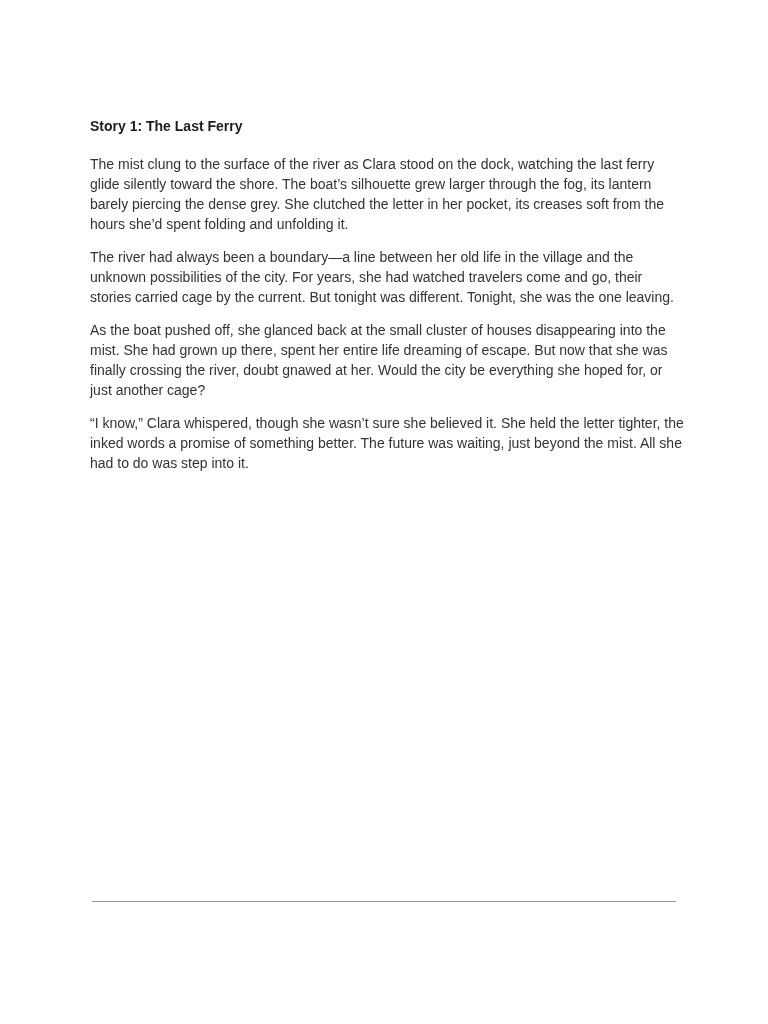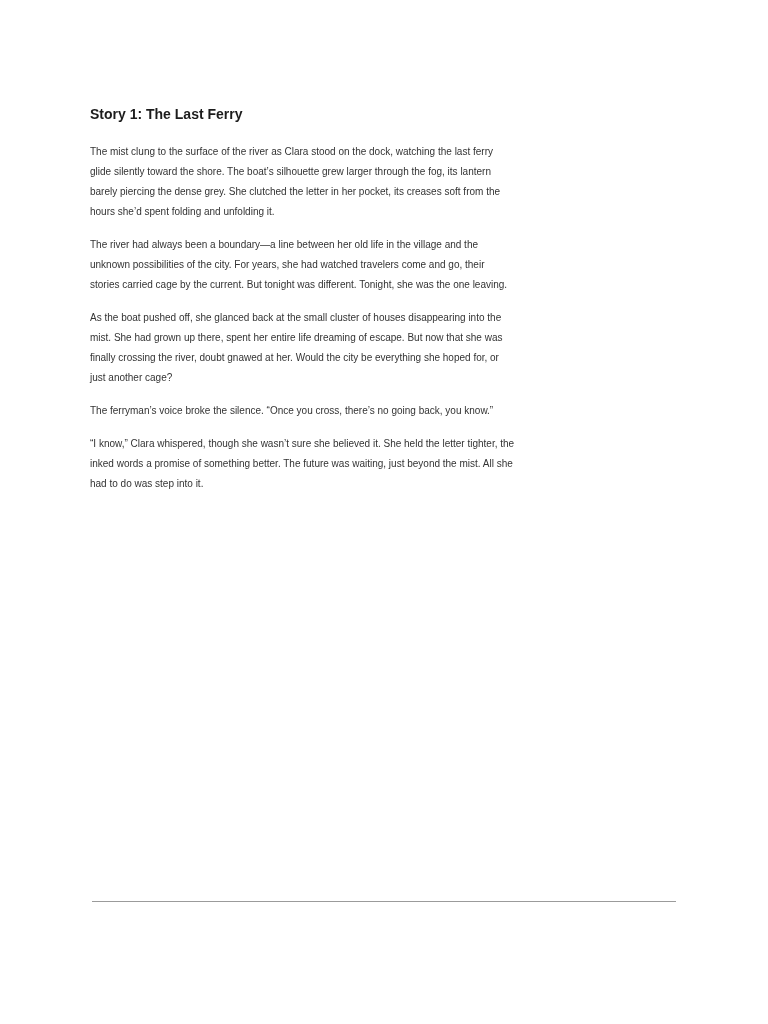--- a/index.html
+++ b/index.html
@@ -23,24 +23,24 @@
     position: absolute;
     left: 90px;
     top: 104px;
     width: 608px;
   }
   .story-title {
     font-size: 14px;
     line-height: 20px;
     font-weight: bold;
     color: #1c1c1c;
-    margin: 0 0 18px 0;
+    margin: 12px 0 18px 0;
   }
   .story-paragraph {
-    font-size: 10px;
+    font-size: 14px;
     line-height: 20px;
     color: #333333;
     margin: 0 0 13px 0;
     white-space: pre-line;
   }
   .footer-divider {
     position: absolute;
     left: 92px;
     top: 901px;
     width: 584px;
@@ -60,19 +60,18 @@
 glide silently toward the shore. The boat’s silhouette grew larger through the fog, its lantern
 barely piercing the dense grey. She clutched the letter in her pocket, its creases soft from the
 hours she’d spent folding and unfolding it.</p>
     <p class="story-paragraph">The river had always been a boundary—a line between her old life in the village and the
 unknown possibilities of the city. For years, she had watched travelers come and go, their
 stories carried cage by the current. But tonight was different. Tonight, she was the one leaving.</p>
     <p class="story-paragraph">As the boat pushed off, she glanced back at the small cluster of houses disappearing into the
 mist. She had grown up there, spent her entire life dreaming of escape. But now that she was
 finally crossing the river, doubt gnawed at her. Would the city be everything she hoped for, or
 just another cage?</p>
-    <p class="story-paragraph">The ferryman’s voice broke the silence. “Once you cross, there’s no going back, you know.”</p>
     <p class="story-paragraph">“I know,” Clara whispered, though she wasn’t sure she believed it. She held the letter tighter, the
 inked words a promise of something better. The future was waiting, just beyond the mist. All she
 had to do was step into it.</p>
   </div>
   <hr class="footer-divider">
 </div>
 
 </body></html>

